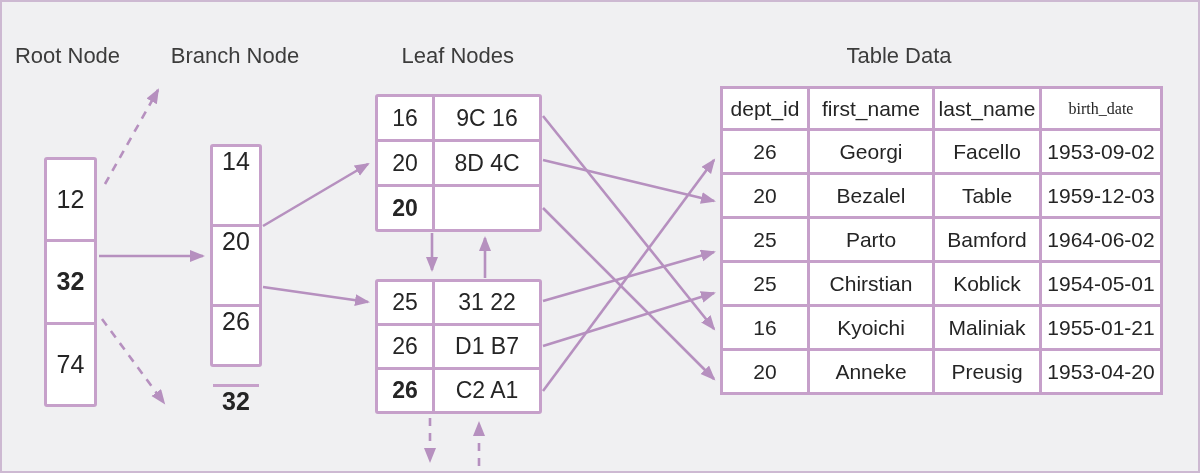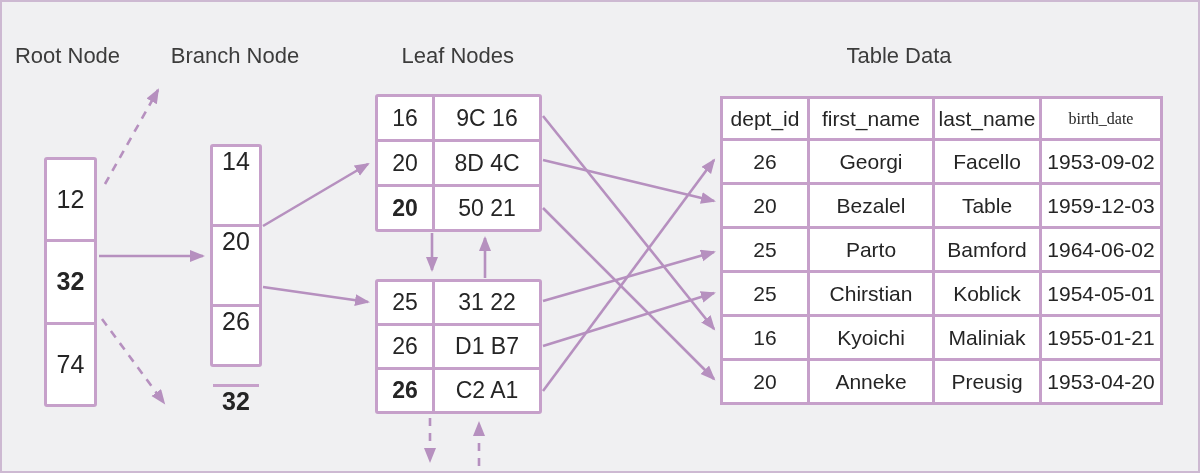--- a/index.html
+++ b/index.html
@@ -76,21 +76,21 @@
   }
   .lval{
     flex:1;
     display:flex;align-items:center;justify-content:center;
     font-size:23px;color:var(--text);
   }
   .bold{font-weight:700;}
   
   .dtable{
     position:absolute;
-    left:718px;top:94px;
+    left:718px;top:84px;
     border-collapse:collapse;
     background:#fff;
     font-size:21px;
     color:var(--text);
     table-layout:fixed;
   }
   .dtable th,.dtable td{
     border:3px solid var(--border);
     text-align:center;
     padding:0;
@@ -140,21 +140,20 @@
     <div class="lrow">
       <div class="lkey">16</div>
       <div class="lval">9C 16</div>
     </div>
     <div class="lrow">
       <div class="lkey">20</div>
       <div class="lval">8D 4C</div>
     </div>
     <div class="lrow">
       <div class="lkey bold">20</div>
-      <div class="lval">50 21</div>
     </div>
   </div>
 
   <div class="leaf" style="left:373px;top:277px;height:135px;">
     <div class="lrow">
       <div class="lkey">25</div>
       <div class="lval">31 22</div>
     </div>
     <div class="lrow">
       <div class="lkey">26</div>

